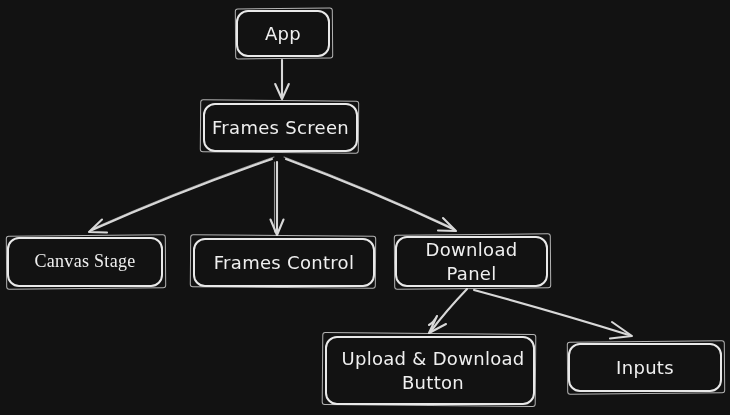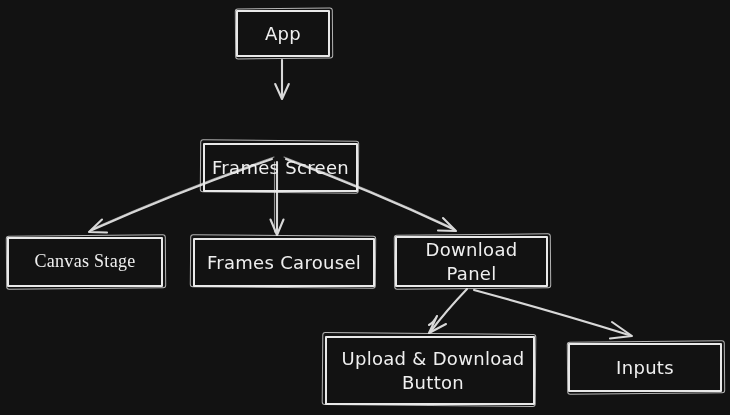--- a/index.html
+++ b/index.html
@@ -29,21 +29,21 @@
     stroke-linejoin: round;
   }
   .edges path.dup {
     stroke-width: 1.1;
     opacity: 0.65;
   }
   .node {
     position: absolute;
     box-sizing: border-box;
     border: 2px solid #e9e9e9;
-    border-radius: 1px;
+    border-radius: 12px;
     display: flex;
     align-items: center;
     justify-content: center;
     text-align: center;
     color: #efefef;
     font-size: 18px;
     letter-spacing: 0.3px;
     line-height: 1.32;
     padding: 4px 6px;
     cursor: pointer;
@@ -60,21 +60,21 @@
   }
   .node:nth-of-type(odd)::before {
     inset: -4px -5px -4px -3px;
     transform: rotate(-0.5deg);
   }
   .node span {
     pointer-events: none;
   }
   
   .n-app              { left: 236px; top: 10px;  width: 94px;  height: 47px; }
-  .n-frames-screen    { left: 203px; top: 103px; width: 155px; height: 49px; margin-top: 40px; }
+  .n-frames-screen    { left: 203px; top: 103px; width: 155px; height: 49px; }
   .n-canvas-stage     { left: 7px;   top: 237px; width: 156px; height: 50px; font-family: Liberation Serif, serif; }
   .n-frames-carousel  { left: 193px; top: 238px; width: 182px; height: 49px; }
   .n-control-panel    { left: 395px; top: 236px; width: 153px; height: 51px; }
   .n-upload-download  { left: 325px; top: 336px; width: 210px; height: 69px; padding-left: 12px; }
   .n-inputs           { left: 568px; top: 343px; width: 154px; height: 49px; }
 </style>
 </head>
 <body>
 
 <div class="canvas">
@@ -122,21 +122,21 @@
 
   <div class="node n-frames-screen">
     <span>Frames Screen</span>
   </div>
 
   <div class="node n-canvas-stage">
     <span>Canvas Stage</span>
   </div>
 
   <div class="node n-frames-carousel">
-    <span>Frames Carousel</span>
+    <span>Frames Control</span>
   </div>
 
   <div class="node n-control-panel">
     <span>Download Panel</span>
   </div>
 
   <div class="node n-upload-download">
     <span>Upload &amp; Download Button</span>
   </div>
 

